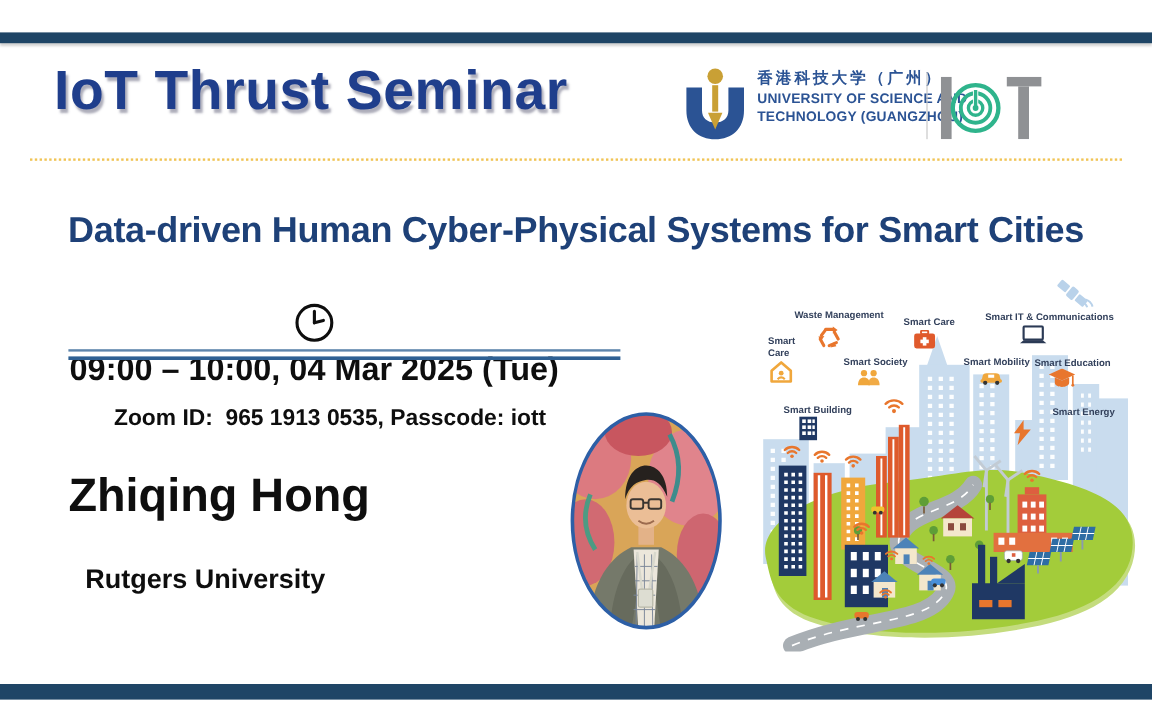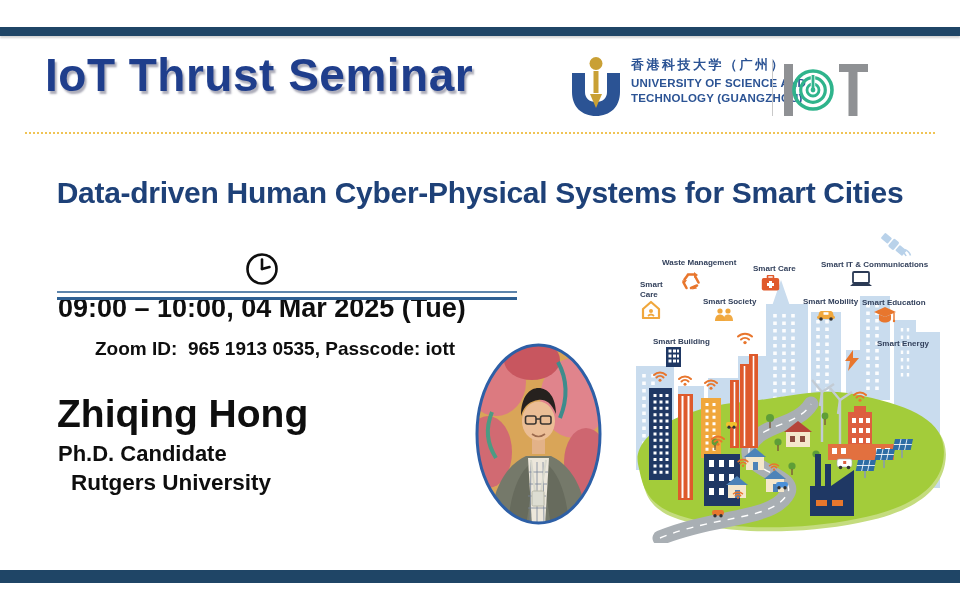--- a/index.html
+++ b/index.html
@@ -102,21 +102,20 @@
       <line x1="17" y1="17" x2="17" y2="7.5" stroke="#0E0E0E" stroke-width="2.6" stroke-linecap="round"></line>
       <line x1="17" y1="17" x2="24.5" y2="15" stroke="#0E0E0E" stroke-width="2.6" stroke-linecap="round"></line>
     </svg>
     <div class="time-text">09:00 – 10:00, 04 Mar 2025 (Tue)</div>
   </div>
   <div class="double-line"></div>
 
   <div class="zoom-row">Zoom ID:  965 1913 0535, Passcode: iott</div>
 
   <div class="speaker-name">Zhiqing Hong</div>
-  <div class="speaker-position">Ph.D. Candidate</div>
   <div class="speaker-affiliation">Rutgers University</div>
 
   <svg class="photo" width="129" height="184" viewBox="0 0 129 184">
     <defs>
       <clipPath id="oval">
           <ellipse cx="64.5" cy="92" rx="61.5" ry="89"></ellipse>
         </clipPath>
     </defs>
     <g clip-path="url(#oval)">
       <rect x="0" y="0" width="129" height="184" fill="#D9A558"></rect>

